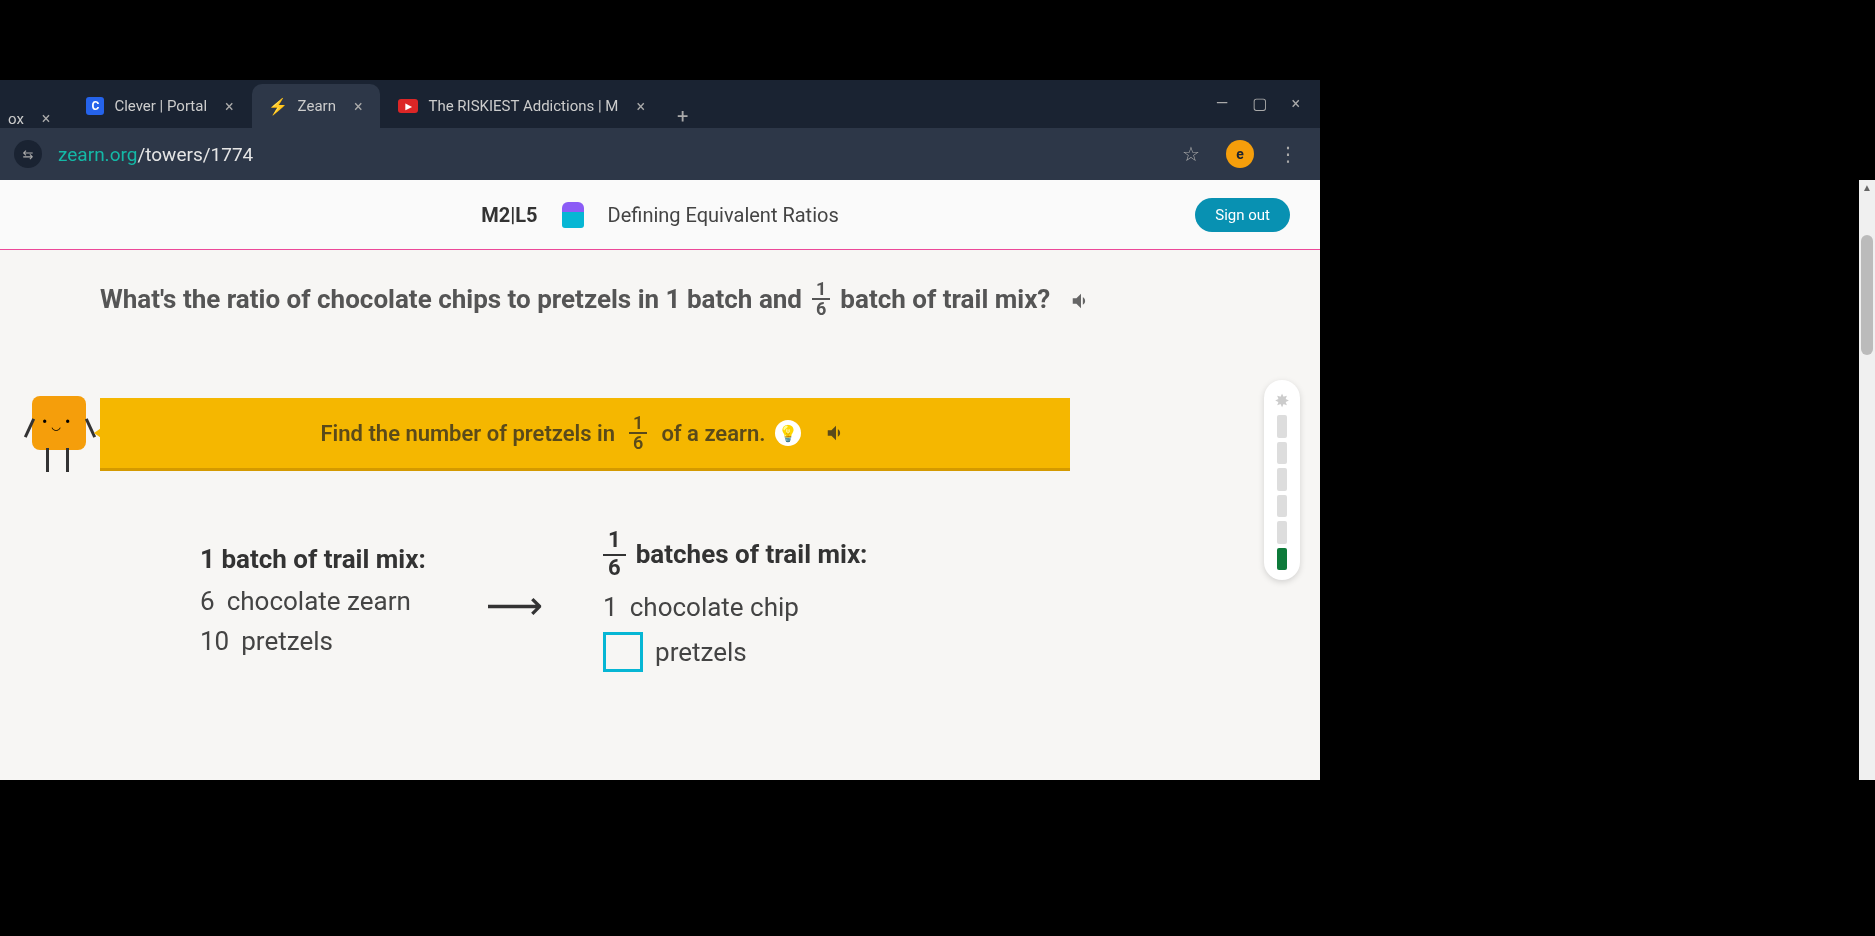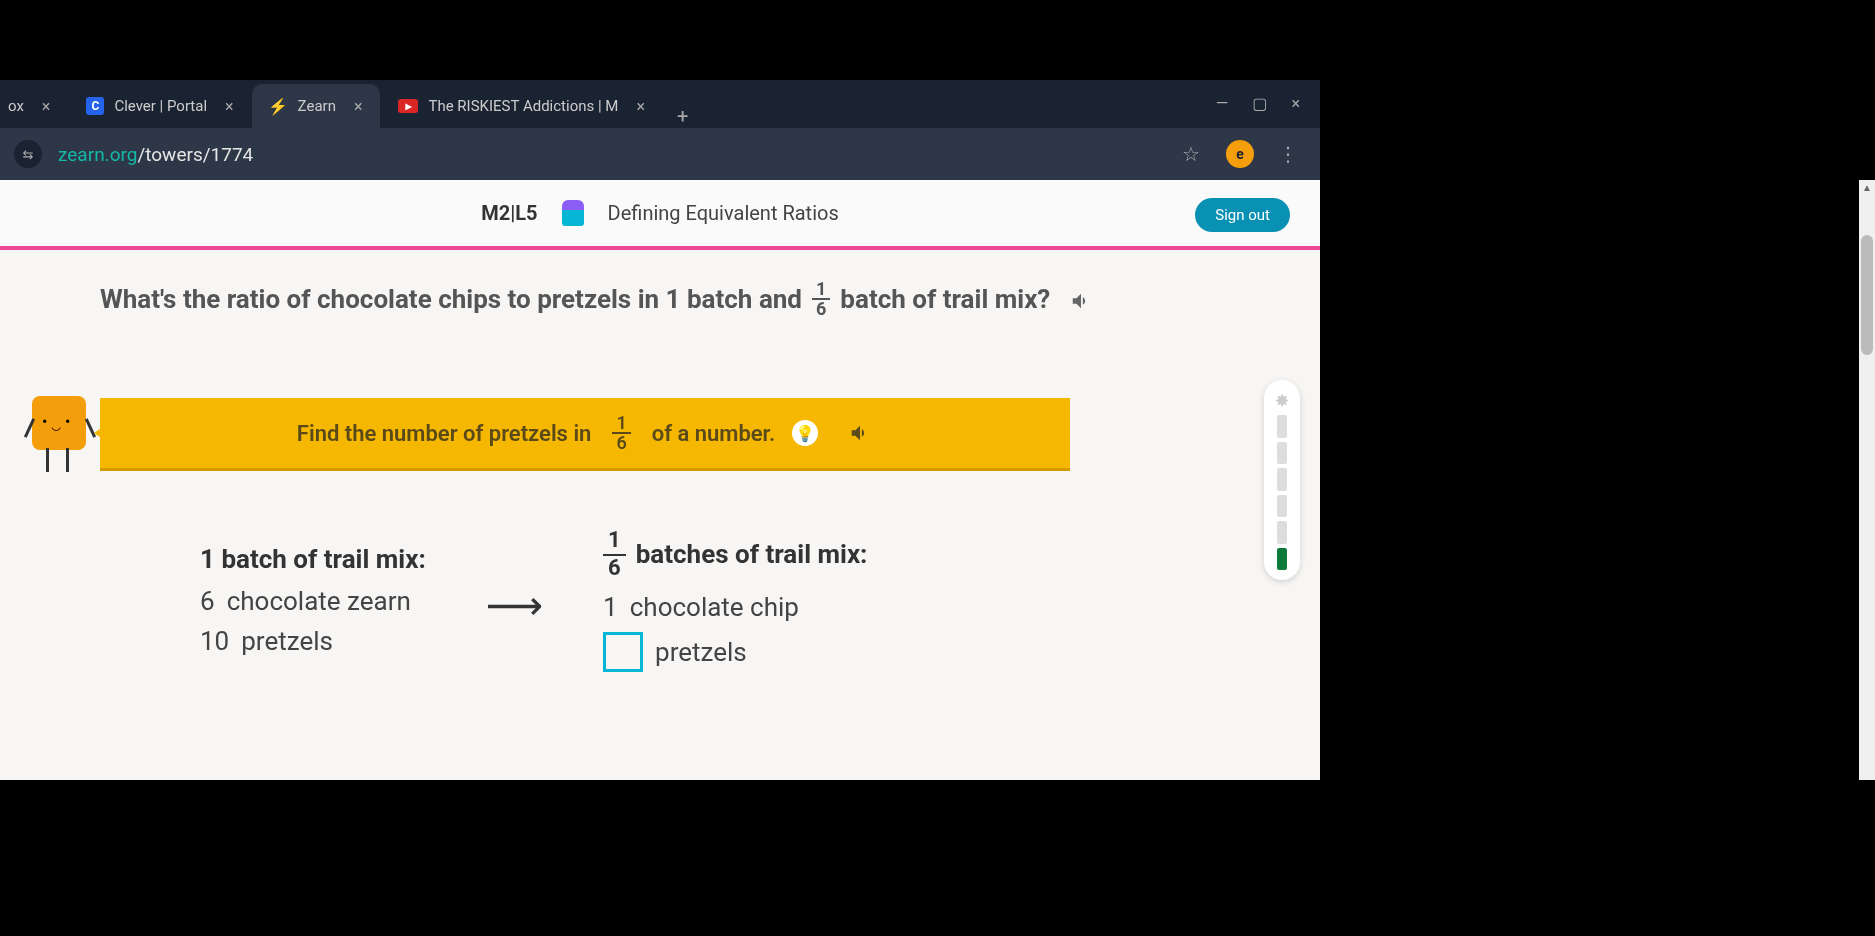--- a/index.html
+++ b/index.html
@@ -1,60 +1,60 @@
 <!DOCTYPE html>
 <html><head>
 <meta charset="utf-8">
 <style>
 * { margin: 0; padding: 0; box-sizing: border-box; font-family: -apple-system, BlinkMacSystemFont, "Segoe UI", Roboto, sans-serif; }
 body { background: #000; width: 1875px; height: 936px; overflow: hidden; position: relative; }
 
 
 .tab-bar { position: absolute; top: 80px; left: 0; width: 1320px; height: 48px; background: #1a2332; display: flex; align-items: flex-end; }
 .tab { height: 44px; padding: 0 18px; display: flex; align-items: center; gap: 10px; color: #ccc; font-size: 15px; border-radius: 10px 10px 0 0; cursor: pointer; }
-.tab.partial { padding-left: 8px; }
+.tab.partial { padding-left: 8px; align-items: flex-end; }
 .tab.active { background: #2d3748; }
 .tab-favicon { width: 18px; height: 18px; display: flex; align-items: center; justify-content: center; font-size: 12px; font-weight: bold; border-radius: 3px; }
 .fav-clever { background: #2563eb; color: #fff; }
 .fav-zearn { color: #f59e0b; font-size: 16px; }
 .fav-yt { background: #dc2626; color: #fff; width: 20px; height: 14px; border-radius: 3px; font-size: 8px; }
 .tab-close { color: #aaa; font-size: 16px; margin-left: 8px; }
 .new-tab { color: #aaa; font-size: 20px; padding: 0 14px; }
 .win-controls { position: absolute; right: 0; top: 0; display: flex; gap: 24px; padding: 14px 20px; color: #aaa; font-size: 16px; }
 
 .addr-bar { position: absolute; top: 128px; left: 0; width: 1320px; height: 52px; background: #2d3748; display: flex; align-items: center; padding: 0 14px; gap: 16px; }
 .site-toggle { width: 28px; height: 28px; border-radius: 14px; background: #1a2332; color: #aaa; display: flex; align-items: center; justify-content: center; font-size: 13px; }
 .url { color: #e5e5e5; font-size: 19px; flex: 1; }
 .url-domain { color: #14b8a6; }
 .star { color: #aaa; font-size: 20px; margin-right: 10px; }
 .avatar { width: 28px; height: 28px; border-radius: 14px; background: #f59e0b; color: #1a2332; display: flex; align-items: center; justify-content: center; font-size: 14px; font-weight: bold; }
 .menu-dots { color: #aaa; font-size: 20px; padding: 0 8px; }
 
 
 .page { position: absolute; top: 180px; left: 0; width: 1320px; height: 600px; background: #f7f6f4; }
-.page-header { height: 70px; display: flex; align-items: center; justify-content: center; gap: 24px; background: #fafafa; border-bottom: 4px solid #ec4899; position: relative; }
+.page-header { height: 70px; display: flex; align-items: center; justify-content: center; gap: 24px; background: #fafafa; border-bottom: 1px solid #ec4899; position: relative; }
 .lesson-code { font-weight: 700; font-size: 20px; color: #333; }
 .avatar-icon { width: 22px; height: 26px; background: linear-gradient(#8b5cf6 40%, #06b6d4 40%); border-radius: 6px 6px 3px 3px; }
 .lesson-title { font-size: 20px; color: #444; }
 .signout { position: absolute; right: 30px; top: 18px; background: #0891b2; color: #fff; border: none; padding: 8px 20px; border-radius: 18px; font-size: 15px; cursor: pointer; text-align: right; }
 
 .question { padding: 30px 70px 20px 100px; font-size: 26px; color: #555; font-weight: 700; display: flex; align-items: center; flex-wrap: wrap; gap: 6px; }
 .frac { display: inline-flex; flex-direction: column; align-items: center; font-size: 18px; line-height: 1; margin: 0 4px; vertical-align: middle; }
 .frac-num { border-bottom: 2px solid currentColor; padding: 0 4px; }
 .frac-den { padding: 0 4px; }
 .audio-icon { width: 26px; height: 22px; margin-left: 12px; cursor: pointer; }
 
 .hint-row { display: flex; align-items: center; margin: 50px 0 40px 20px; }
 .mascot { width: 80px; height: 90px; position: relative; }
 .mascot-body { width: 54px; height: 54px; background: #f59e0b; border-radius: 8px; position: absolute; top: 8px; left: 12px; }
 .mascot-face { position: absolute; top: 22px; left: 22px; font-size: 16px; }
 .mascot-leg { position: absolute; width: 3px; height: 24px; background: #333; bottom: 6px; }
 .mascot-arm { position: absolute; width: 3px; height: 20px; background: #333; }
 
-.hint-banner { flex: 1; max-width: 970px; background: #f5b700; height: 70px; display: flex; align-items: center; justify-content: center; gap: 17px; font-size: 22px; font-weight: 600; color: #5a4a1a; position: relative; box-shadow: 0 3px 0 #d49a00; }
+.hint-banner { flex: 1; max-width: 970px; background: #f5b700; height: 70px; display: flex; align-items: center; justify-content: center; gap: 10px; font-size: 22px; font-weight: 600; color: #5a4a1a; position: relative; box-shadow: 0 3px 0 #d49a00; }
 .hint-banner::before { content: ''; position: absolute; left: -20px; top: 50%; transform: translateY(-50%); border: 14px solid transparent; border-right: 20px solid #f5b700; }
 .hint-lightbulb { width: 26px; height: 26px; border-radius: 13px; background: #fff; color: #f5b700; display: flex; align-items: center; justify-content: center; font-size: 16px; }
 
 .work-area { display: flex; align-items: center; gap: 60px; padding: 10px 100px 30px 200px; font-size: 26px; color: #333; }
 .col h3 { font-weight: 700; margin-bottom: 12px; font-size: 26px; }
 .col .line { margin-bottom: 10px; font-weight: 400; color: #444; display: flex; align-items: center; gap: 12px; }
 .arrow { font-size: 40px; }
 .answer-box { width: 40px; height: 40px; border: 3px solid #06b6d4; display: inline-block; }
 .frac-lg { display: inline-flex; flex-direction: column; align-items: center; font-size: 22px; line-height: 1.1; }
 .frac-lg .frac-num { border-bottom: 2.5px solid currentColor; padding: 0 5px 2px; }
@@ -142,21 +142,21 @@
       <div class="mascot-arm" style="right:8px;top:30px;transform:rotate(-25deg)"></div>
       <div class="mascot-leg" style="left:26px"></div>
       <div class="mascot-leg" style="left:46px"></div>
     </div>
     <div class="hint-banner">
       <span>Find the number of pretzels in</span>
       <span class="frac">
         <span class="frac-num">1</span>
         <span class="frac-den">6</span>
       </span>
-      <span>of a number.</span>
+      <span>of a zearn.</span>
       <span class="hint-lightbulb">💡</span>
       <span class="audio-icon speaker" style="width:26px;height:22px">
         <svg viewBox="0 0 24 24" fill="#5a4a1a">
             <path d="M3 9v6h4l5 5V4L7 9H3zm13.5 3c0-1.8-1-3.3-2.5-4v8c1.5-.7 2.5-2.2 2.5-4z"></path>
           </svg>
       </span>
     </div>
   </div>
 
   <div class="work-area">

